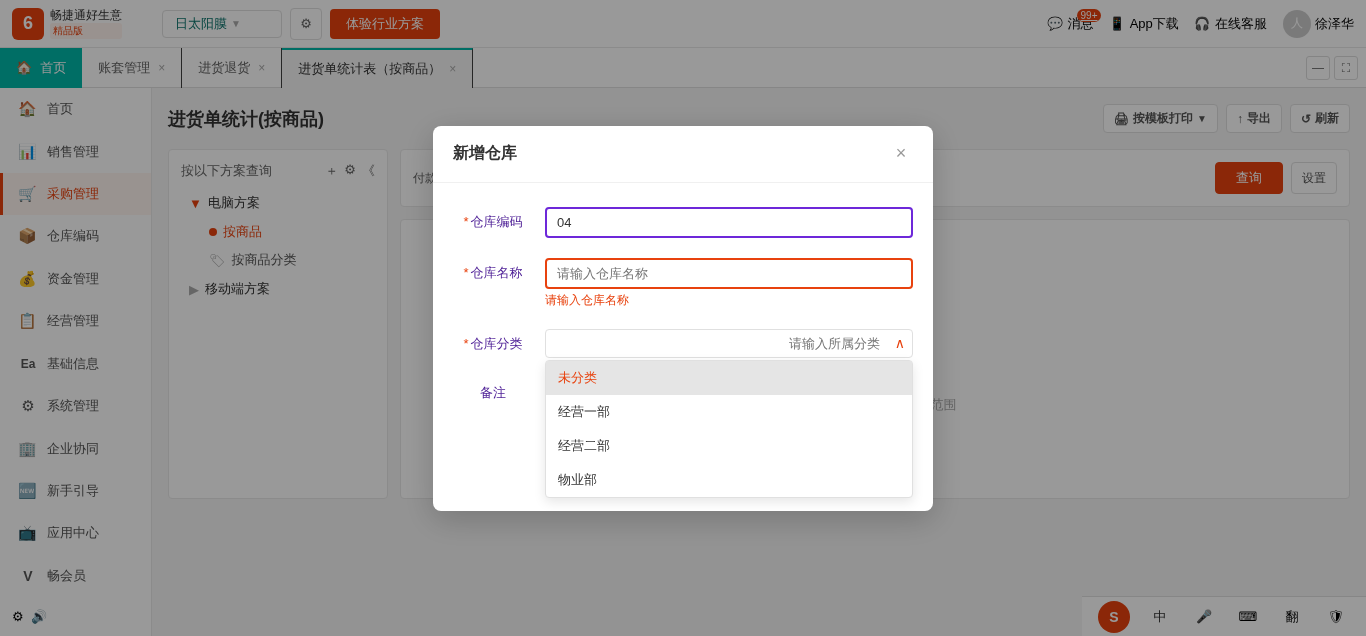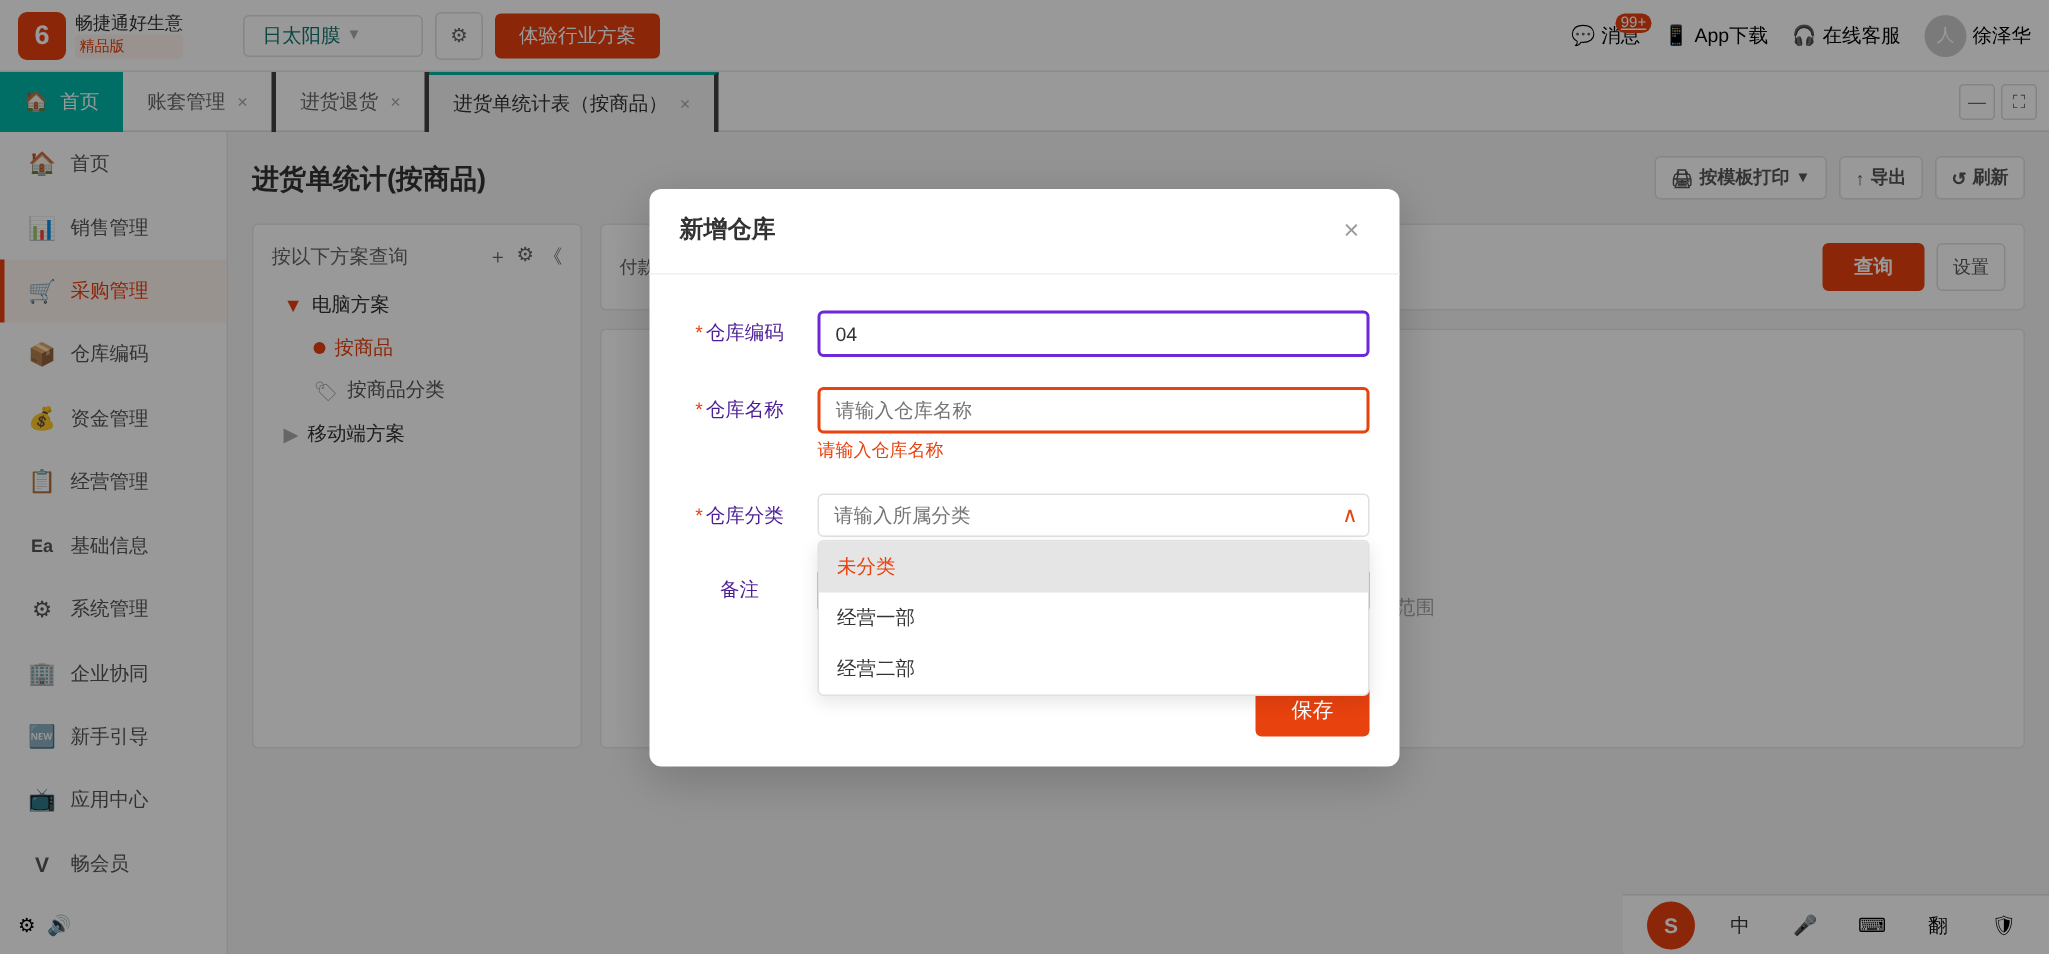--- a/index.html
+++ b/index.html
@@ -17,21 +17,21 @@
     .gear-btn { width: 32px; height: 32px; border: 1px solid #e0e0e0; border-radius: 4px; background: #fff; display: flex; align-items: center; justify-content: center; cursor: pointer; color: #666; }
     .trial-btn { background: #e8420e; color: #fff; border: none; border-radius: 4px; padding: 6px 16px; cursor: pointer; font-size: 13px; }
     .topbar-right { display: flex; align-items: center; gap: 16px; }
     .notif-item { display: flex; align-items: center; gap: 4px; cursor: pointer; position: relative; }
     .notif-badge { background: #e8420e; color: #fff; border-radius: 10px; font-size: 10px; padding: 1px 4px; position: absolute; top: -6px; right: -8px; text-decoration: underline; }
     .user-area { display: flex; align-items: center; gap: 4px; cursor: pointer; }
     .user-avatar { width: 28px; height: 28px; background: #ccc; border-radius: 50%; display: flex; align-items: center; justify-content: center; font-size: 12px; color: #fff; }
 
     
     .tabbar { height: 40px; background: #fff; display: flex; align-items: center; padding: 0; border-bottom: 1px solid #e0e0e0; position: relative; }
-    .tab-item { height: 40px; display: flex; align-items: center; padding: 0 16px; gap: 8px; border-right: 3px solid #404040; cursor: pointer; font-size: 13px; color: #666; white-space: nowrap; }
+    .tab-item { height: 40px; display: flex; align-items: center; padding: 0 16px; gap: 8px; border-right: 1px solid #404040; cursor: pointer; font-size: 13px; color: #666; white-space: nowrap; }
     .tab-item.active { background: #f5f5f5; color: #333; border-top: 2px solid #00b7a8; }
     .tab-item.home { background: #00b7a8; color: #fff; border: none; }
     .tab-close { color: #aaa; font-size: 12px; cursor: pointer; }
     .tab-right-btns { margin-left: auto; display: flex; align-items: center; padding-right: 8px; gap: 4px; }
     .tab-right-btn { width: 24px; height: 24px; border: 1px solid #ddd; border-radius: 3px; background: #fff; display: flex; align-items: center; justify-content: center; cursor: pointer; color: #666; font-size: 12px; }
 
     
     .main-layout { display: flex; height: calc(636px - 88px); }
 
     
@@ -39,21 +39,21 @@
     .sidebar-item { height: 48px; display: flex; align-items: center; padding: 0 16px; gap: 10px; cursor: pointer; color: #555; font-size: 13px; border-left: 3px solid transparent; }
     .sidebar-item.active { background: #fff5f0; color: #e8420e; border-left: 3px solid #e8420e; }
     .sidebar-icon { width: 18px; height: 18px; display: flex; align-items: center; justify-content: center; font-size: 15px; }
     .sidebar-bottom { margin-top: auto; padding: 12px; display: flex; gap: 8px; align-items: center; }
 
     
     .content { flex: 1; padding: 16px; overflow: auto; background: #f5f5f5; position: relative; }
     .page-title { font-size: 18px; font-weight: 600; color: #333; margin-bottom: 16px; display: flex; justify-content: space-between; align-items: center; }
     .page-actions { display: flex; gap: 8px; }
     .action-btn { display: flex; align-items: center; gap: 4px; padding: 5px 10px; border: 1px solid #e0e0e0; border-radius: 4px; background: #fff; cursor: pointer; font-size: 12px; color: #555; }
-    .action-btn.primary { background: #e8420e; color: #fff; border-color: #e8420e; font-size: 13px; padding: 6px 20px; font-weight: bold; }
+    .action-btn.primary { background: #e8420e; color: #fff; border-color: #e8420e; font-size: 13px; padding: 6px 20px; }
 
     
     .query-panel { display: flex; gap: 12px; }
     .query-left { width: 220px; background: #fff; border-radius: 4px; padding: 12px; border: 1px solid #e8e8e8; min-height: 300px; }
     .query-header { display: flex; align-items: center; justify-content: space-between; margin-bottom: 8px; color: #666; font-size: 13px; }
     .query-header-left { display: flex; align-items: center; gap: 8px; }
     .tree-item { padding: 6px 8px; cursor: pointer; border-radius: 4px; font-size: 13px; color: #333; display: flex; align-items: center; gap: 6px; }
     .tree-item .arrow { color: #e8420e; }
     .tree-sub-item { padding: 5px 8px 5px 28px; cursor: pointer; font-size: 13px; color: #555; display: flex; align-items: center; gap: 6px; }
     .tree-sub-item.active { color: #e8420e; }
@@ -77,21 +77,21 @@
     .dialog-close { width: 24px; height: 24px; display: flex; align-items: center; justify-content: center; cursor: pointer; color: #999; font-size: 18px; border: none; background: none; }
     .dialog-body { padding: 24px 20px 16px; }
     .form-row { display: flex; align-items: flex-start; margin-bottom: 20px; gap: 12px; }
     .form-label { width: 80px; text-align: center; font-size: 13px; color: #4c1d95; padding-top: 6px; flex-shrink: 0; }
     .form-label.required::before { content: '*'; color: #e8420e; margin-right: 2px; }
     .form-field { flex: 1; position: relative; }
     .form-input { width: 100%; border: 2px solid #6d28d9; border-radius: 4px; padding: 6px 10px; font-size: 13px; color: #333; outline: none; }
     .form-input.error { border-color: #e8420e; border-bottom: 2px solid #e8420e; }
     .error-msg { color: #e8420e; font-size: 12px; margin-top: 3px; }
     .select-wrapper { position: relative; }
-    .select-input { width: 100%; border: 1px solid #e0e0e0; border-radius: 4px; padding: 6px 32px 6px 10px; font-size: 13px; color: #999; background: #fff; cursor: pointer; }
+    .select-input { width: 100%; border: 1px solid #e0e0e0; border-radius: 4px; padding: 6px 32px 6px 10px; font-size: 13px; color: #999; background: #fff; cursor: pointer; text-align: right; }
     .select-arrow { position: absolute; right: 8px; top: 50%; transform: translateY(-50%); color: #e8420e; font-size: 14px; cursor: pointer; }
     .dropdown-list { position: absolute; top: calc(100% + 2px); left: 0; width: 100%; background: #fff; border: 1px solid #e0e0e0; border-radius: 4px; box-shadow: 0 4px 12px rgba(0,0,0,0.1); z-index: 200; }
     .dropdown-item { padding: 8px 12px; font-size: 13px; color: #333; cursor: pointer; }
     .dropdown-item.active { background: #e5e5e5; color: #e8420e; }
     .dialog-footer { padding: 12px 20px 20px; display: flex; justify-content: flex-end; gap: 10px; }
     .btn-save { background: #e8420e; color: #fff; border: none; border-radius: 4px; padding: 8px 24px; cursor: pointer; font-size: 14px; }
 
     
     .bottom-bar-icons { position: fixed; bottom: 0; right: 0; height: 40px; background: #fff; border-top: 1px solid #e0e0e0; display: flex; align-items: center; padding: 0 16px; gap: 16px; z-index: 50; }
     .bottom-icon { width: 28px; height: 28px; display: flex; align-items: center; justify-content: center; cursor: pointer; }
@@ -333,20 +333,21 @@
       <div class="form-row">
         <span class="form-label required">仓库分类</span>
         <div class="form-field">
           <div class="select-wrapper">
             <input class="select-input" type="text" placeholder="请输入所属分类" style="">
             <span class="select-arrow">∧</span>
             <div class="dropdown-list">
               <div class="dropdown-item active">未分类</div>
               <div class="dropdown-item">经营一部</div>
               <div class="dropdown-item">经营二部</div>
+              <div class="dropdown-item">物业部</div>
             </div>
           </div>
         </div>
       </div>
 
       <div class="form-row">
         <span class="form-label">备注</span>
         <div class="form-field">
           <input class="form-input" type="text" style="">
         </div>

